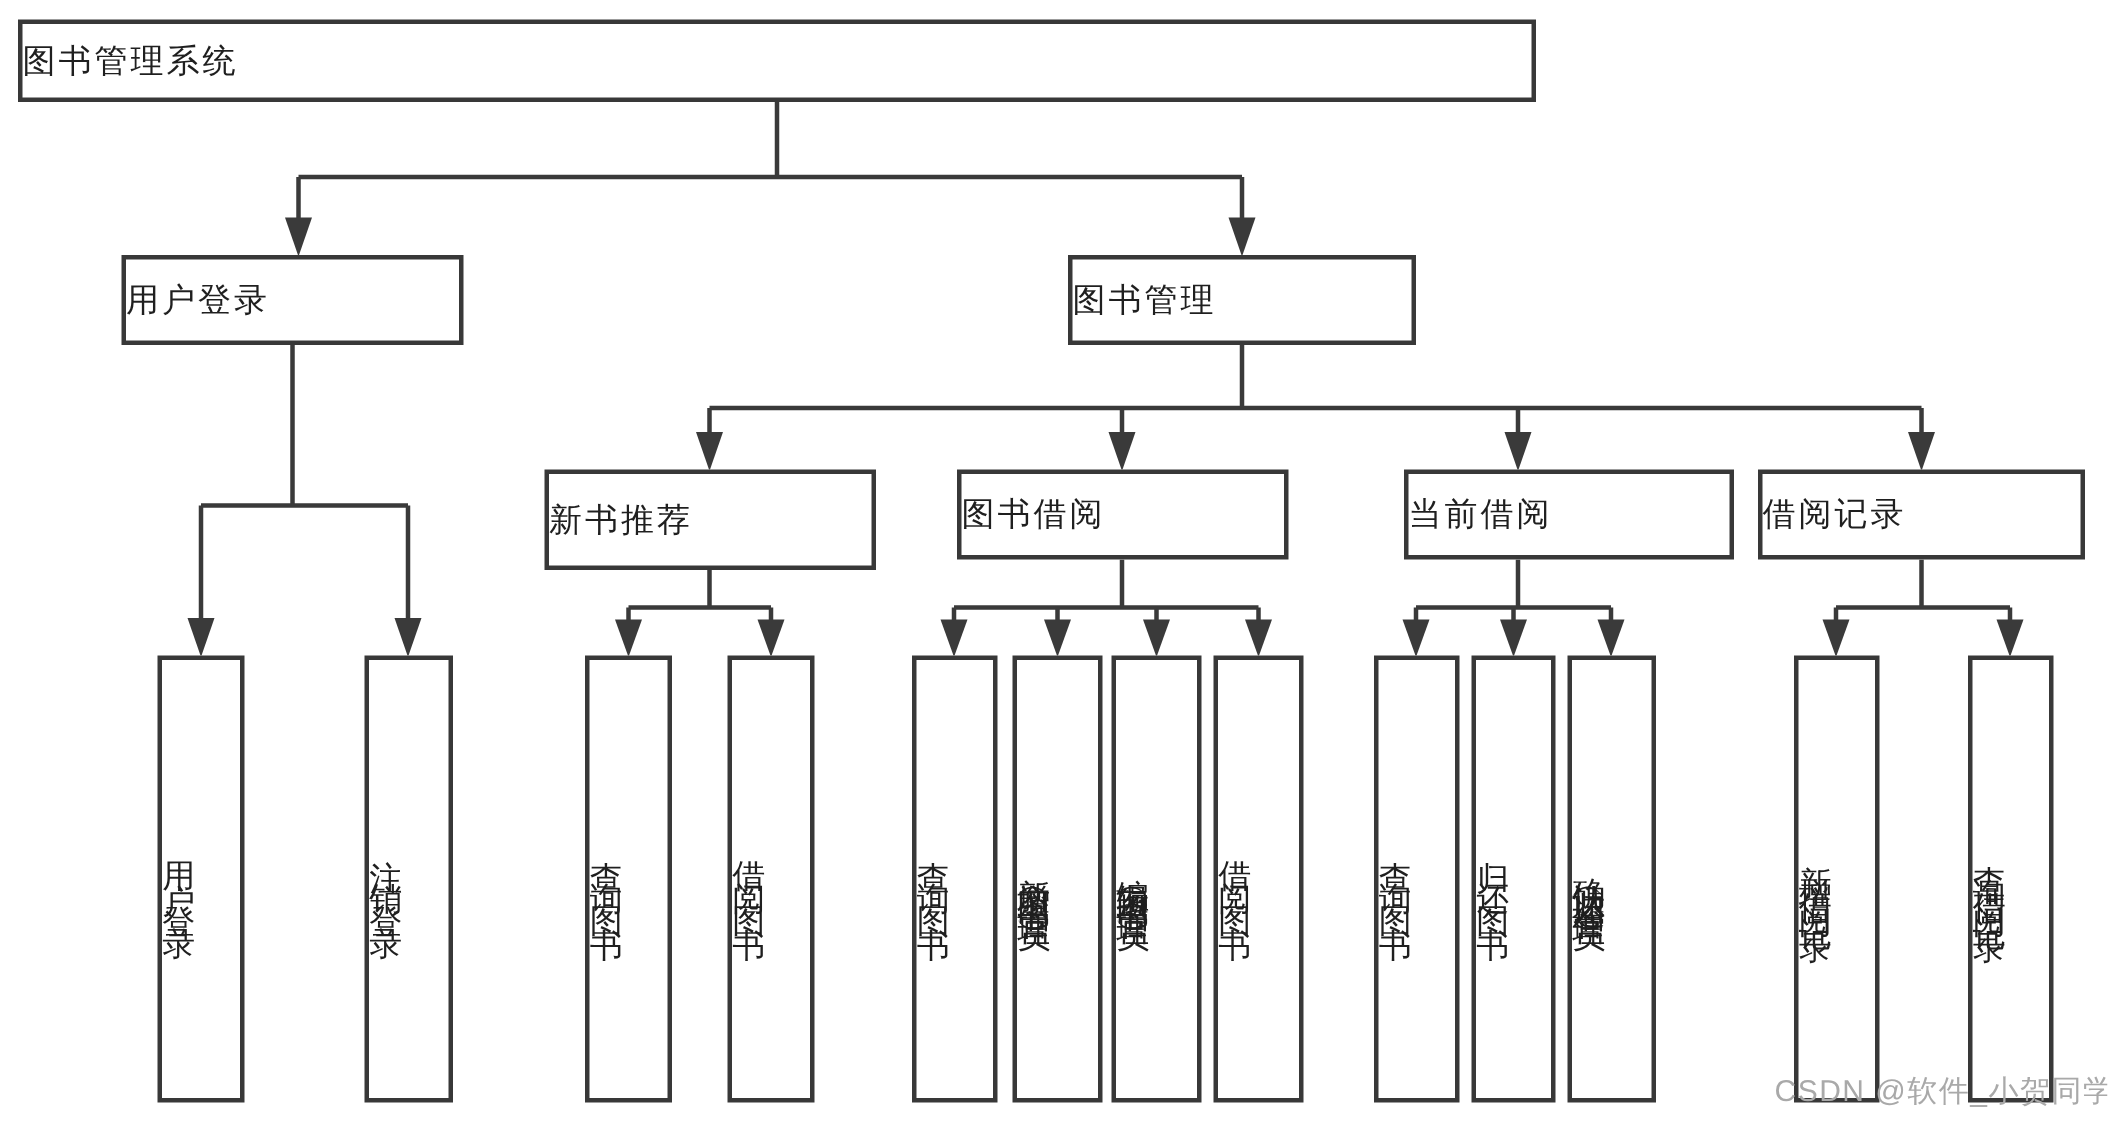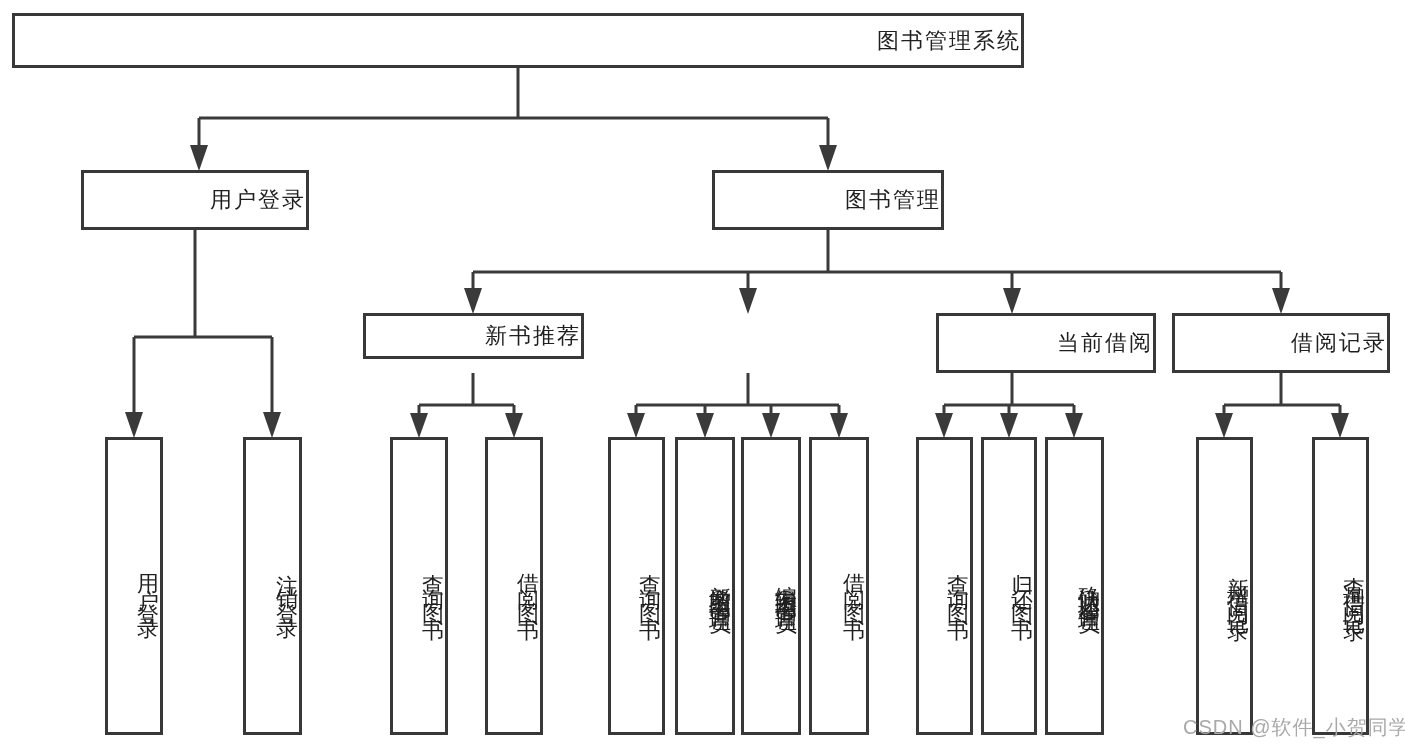--- a/index.html
+++ b/index.html
@@ -31,21 +31,21 @@
     fill: #3a3a3a;
     stroke: none;
   }
   .box {
     position: absolute;
     box-sizing: border-box;
     border: 3px solid #383838;
     background: #ffffff;
     display: flex;
     align-items: center;
-    justify-content: flex-end;
+    justify-content: flex-start;
     color: #1f1f1f;
   }
   .hlabel {
     font-size: 22px;
     letter-spacing: 2px;
     white-space: nowrap;
   }
   .leaf-label {
     writing-mode: vertical-lr;
     text-orientation: mixed;
@@ -116,22 +116,25 @@
     <span class="hlabel">图书管理系统</span>
   </div>
 
   <div class="box" style="left:81px; top:170px; width:228px; height:60px;">
     <span class="hlabel">用户登录</span>
   </div>
   <div class="box" style="left:712px; top:170px; width:232px; height:60px;">
     <span class="hlabel">图书管理</span>
   </div>
 
-  <div class="box" style="left:363px; top:313px; width:221px; height:46px;padding-left:40px;">
+  <div class="box" style="left:363px; top:313px; width:221px; height:67px;">
     <span class="hlabel">新书推荐</span>
+  </div>
+  <div class="box" style="left:638px; top:313px; width:221px; height:60px;">
+    <span class="hlabel">图书借阅</span>
   </div>
   <div class="box" style="left:936px; top:313px; width:220px; height:60px;">
     <span class="hlabel">当前借阅</span>
   </div>
   <div class="box" style="left:1172px; top:313px; width:218px; height:60px;">
     <span class="hlabel">借阅记录</span>
   </div>
 
   <div class="box" style="left:105px; top:437px; width:58px; height:298px;">
     <span class="leaf-label" style="letter-spacing: 15px;">用户登录</span>

